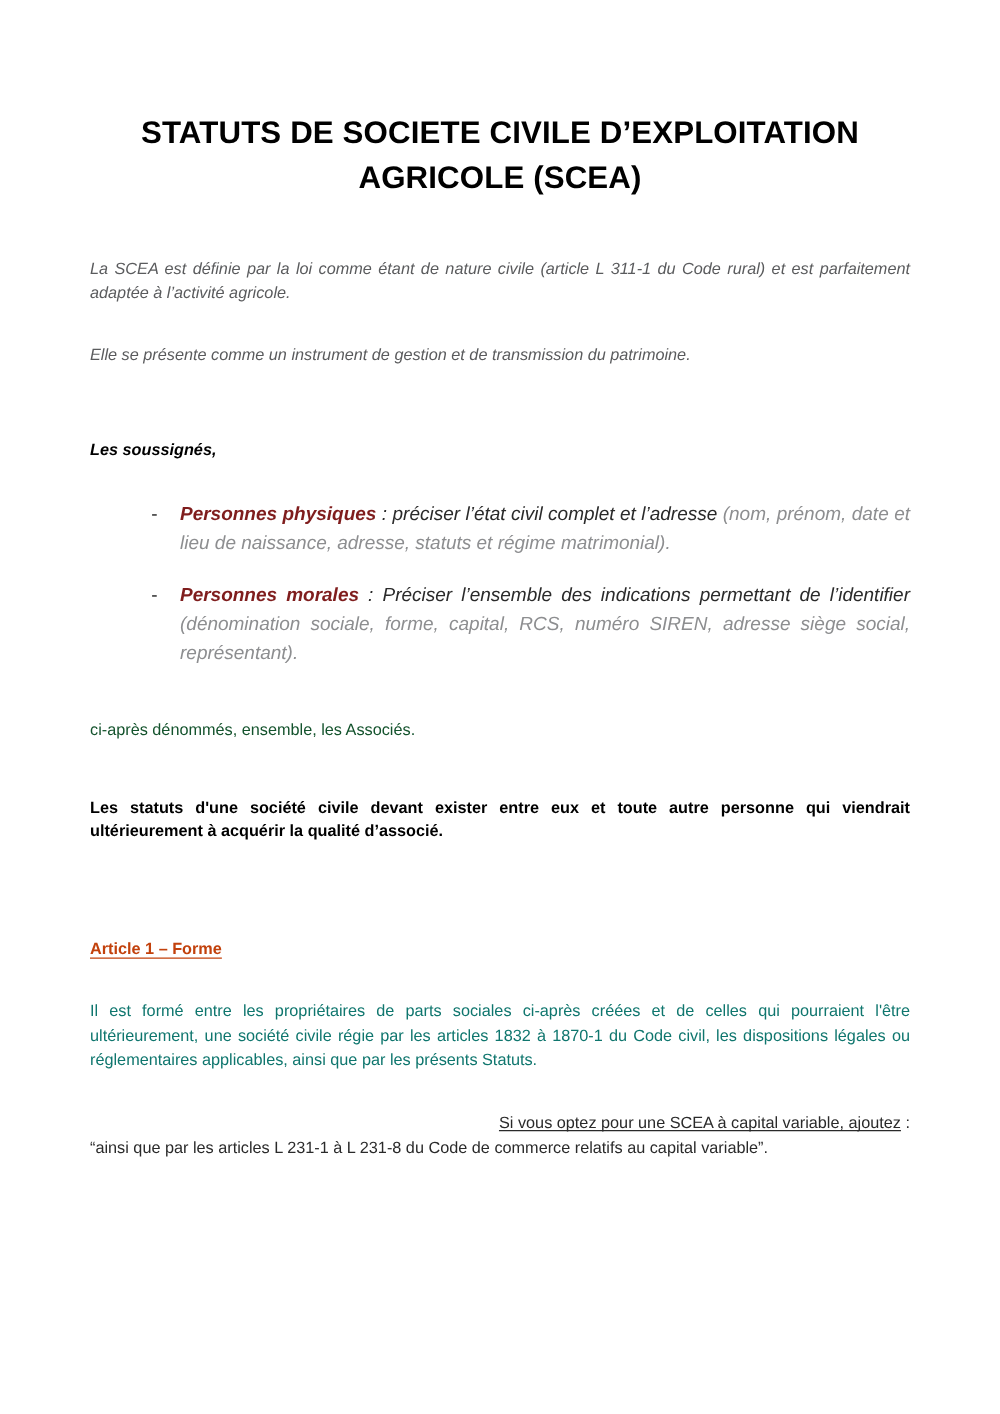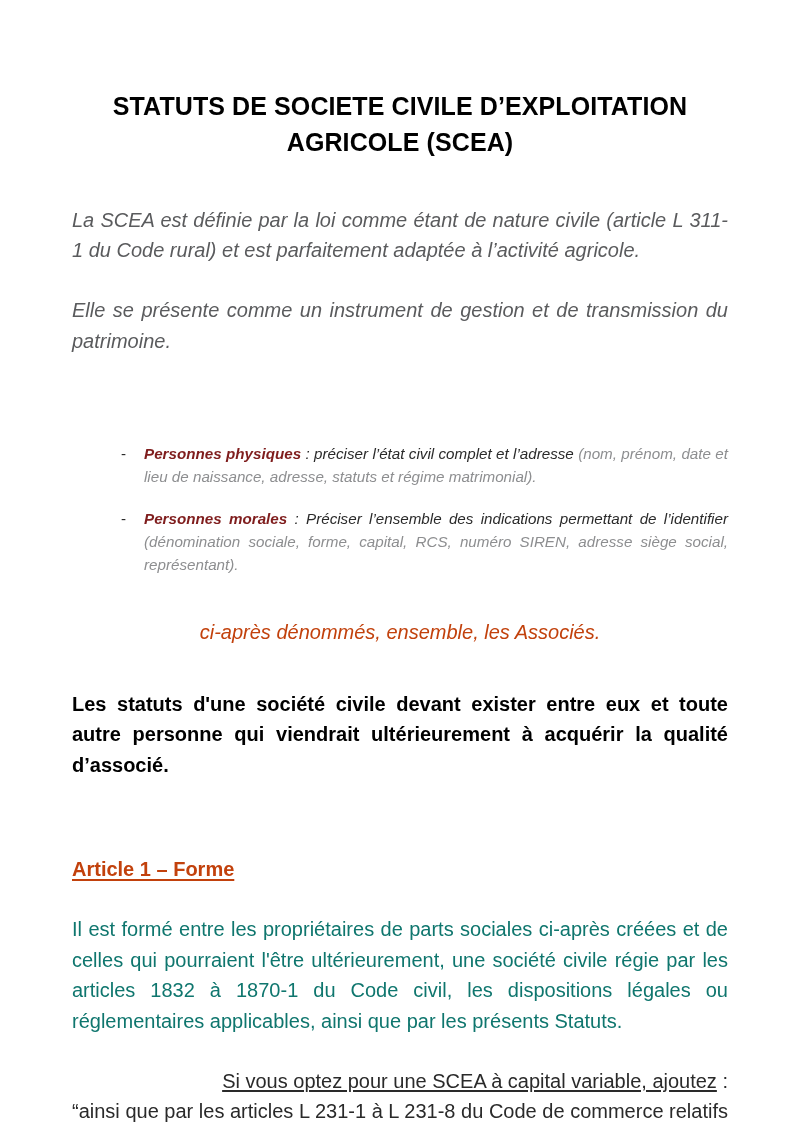--- a/index.html
+++ b/index.html
@@ -27,21 +27,21 @@
     padding-top: 88px;
     font-size: 25px;
     font-weight: bold;
     line-height: 1.45;
     text-align: center;
     color: #000000;
     letter-spacing: 0.1px;
   }
   p {
     margin: 0;
-    font-size: 20px;
+    font-size: 13px;
     line-height: 1.52;
     color: #1a1a1a;
     text-align: justify;
   }
   .intro {
     font-style: italic;
     color: #5a5b5d;
   }
   .gap-title   { height: 44px; }
   .gap-sm      { height: 21px; }
@@ -85,23 +85,22 @@
   }
   .em-dark {
     font-style: italic;
     color: #2a2a2a;
   }
   .muted {
     font-style: italic;
     color: #8d8e90;
   }
   .plain {
-    color: #c2410c;
-    text-align: center;
-    font-style: italic;
+    color: #14532d;
+    text-align: left;
   }
   .bold {
     font-weight: bold;
     color: #000000;
   }
   .bold-left { text-align: left; }
   .art-head {
     font-weight: bold;
     color: #c2410c;
     text-decoration: underline;
@@ -134,20 +133,21 @@
   <div class="gap-title"></div>
 
   <p class="intro">La SCEA est définie par la loi comme étant de nature civile (article L 311-1 du Code rural) et est parfaitement adaptée à l’activité agricole.</p>
 
   <div class="gap-md"></div>
 
   <p class="intro">Elle se présente comme un instrument de gestion et de transmission du patrimoine.</p>
 
   <div class="gap-xl"></div>
 
+  <p class="soussignes">Les soussignés,</p>
 
   <div class="gap-md"></div>
 
   <ul class="bullets">
     <li>
       <span class="dash">-</span><span class="lbl">Personnes physiques</span><span class="em-dark"> : </span><span class="em-dark">préciser l’état civil complet et l’adresse </span><span class="muted">(nom, prénom, date et lieu de naissance, adresse, statuts et régime matrimonial).</span>
     </li>
     <li>
       <span class="dash">-</span><span class="lbl">Personnes morales</span><span class="em-dark"> : </span><span class="em-dark">Préciser l’ensemble des indications permettant de l’identifier </span><span class="muted">(dénomination sociale, forme, capital, RCS, numéro SIREN, adresse siège social, représentant).</span>
     </li>

